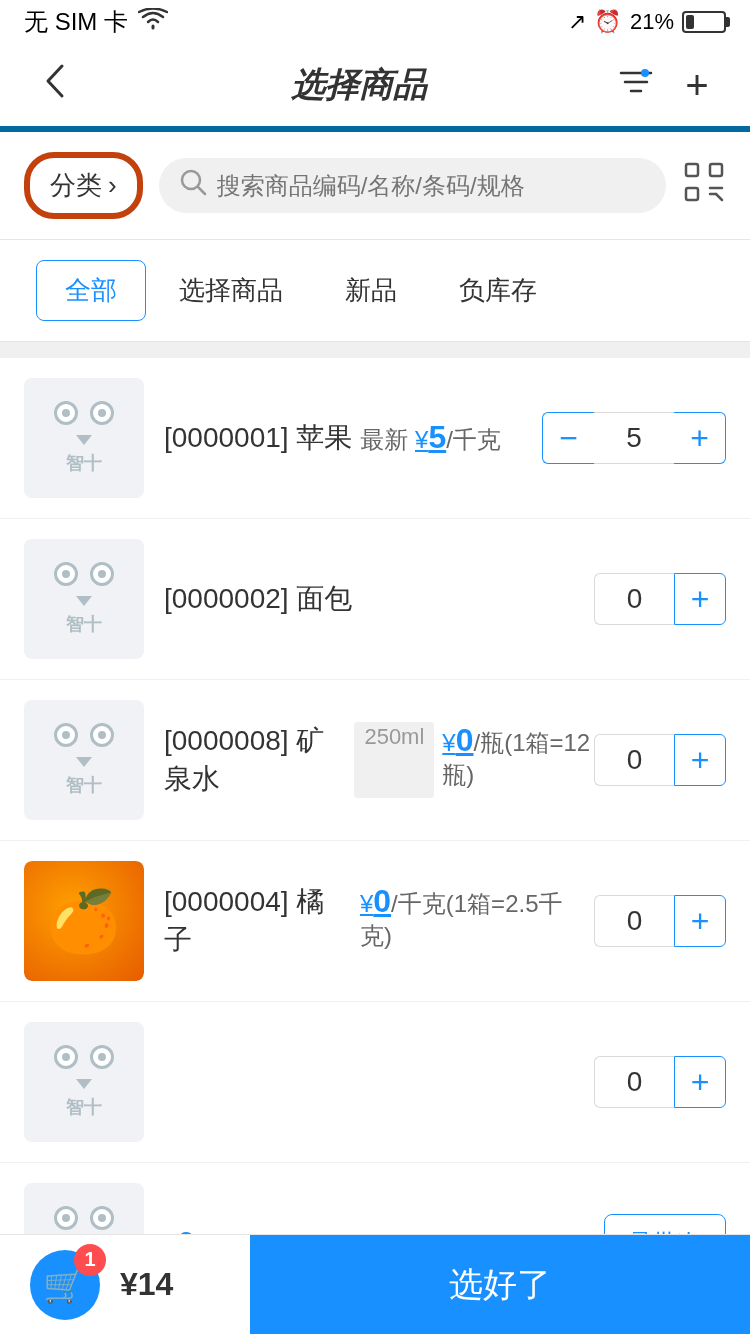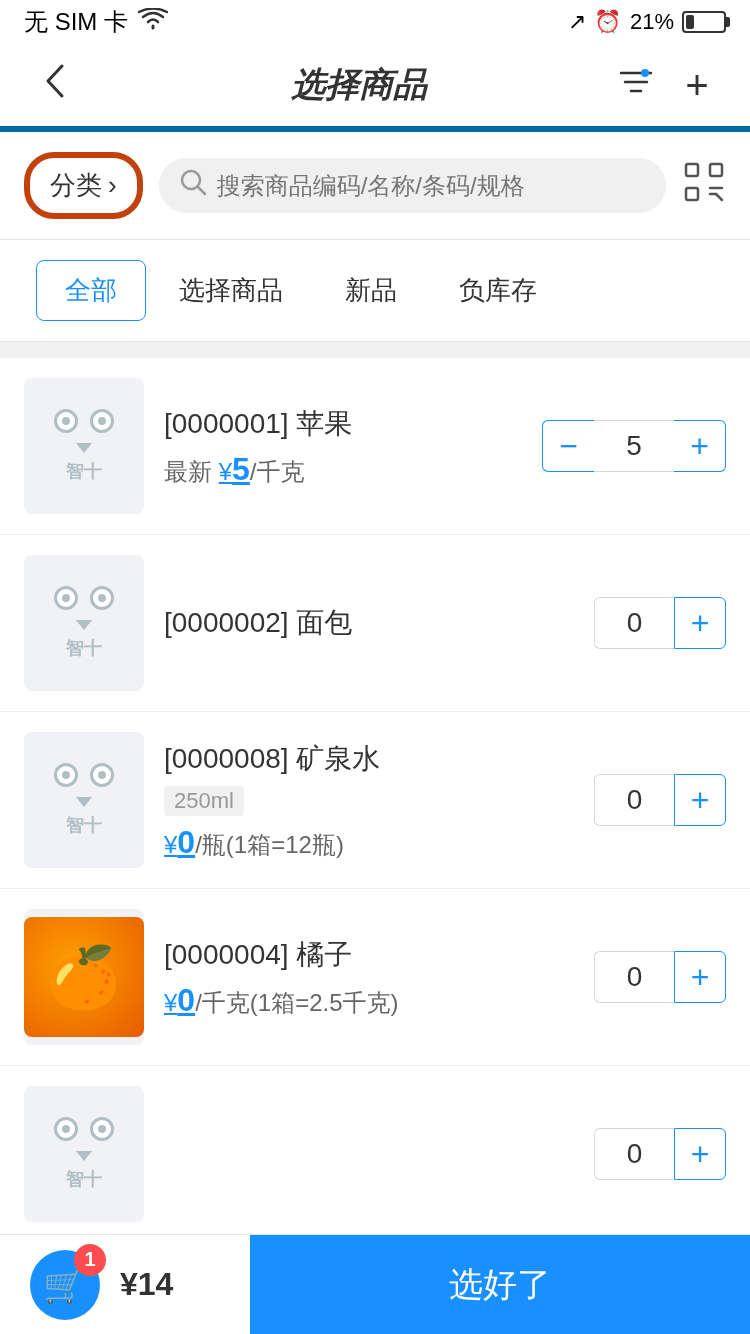--- a/index.html
+++ b/index.html
@@ -148,21 +148,21 @@
 
     .product-item {
       display: flex;
       align-items: center;
       padding: 20px 24px;
       border-bottom: 1px solid #f0f0f0;
       min-height: 120px;
     }
     .product-image {
       width: 120px;
-      height: 136px;
+      height: 120px;
       border-radius: 8px;
       overflow: hidden;
       flex-shrink: 0;
       background: #f0f2f5;
       display: flex;
       align-items: center;
       justify-content: center;
       margin-right: 20px;
     }
     .owl-placeholder {
@@ -202,21 +202,20 @@
     }
     .owl-text {
       font-size: 18px;
       color: #b0bec5;
       font-weight: 600;
     }
 
     .product-info {
       flex: 1;
       display: flex;
-      flex-direction: column;
       gap: 8px;
     }
     .product-name {
       font-size: 28px;
       color: #333;
       font-weight: 500;
     }
     .product-spec {
       font-size: 22px;
       color: #999;

